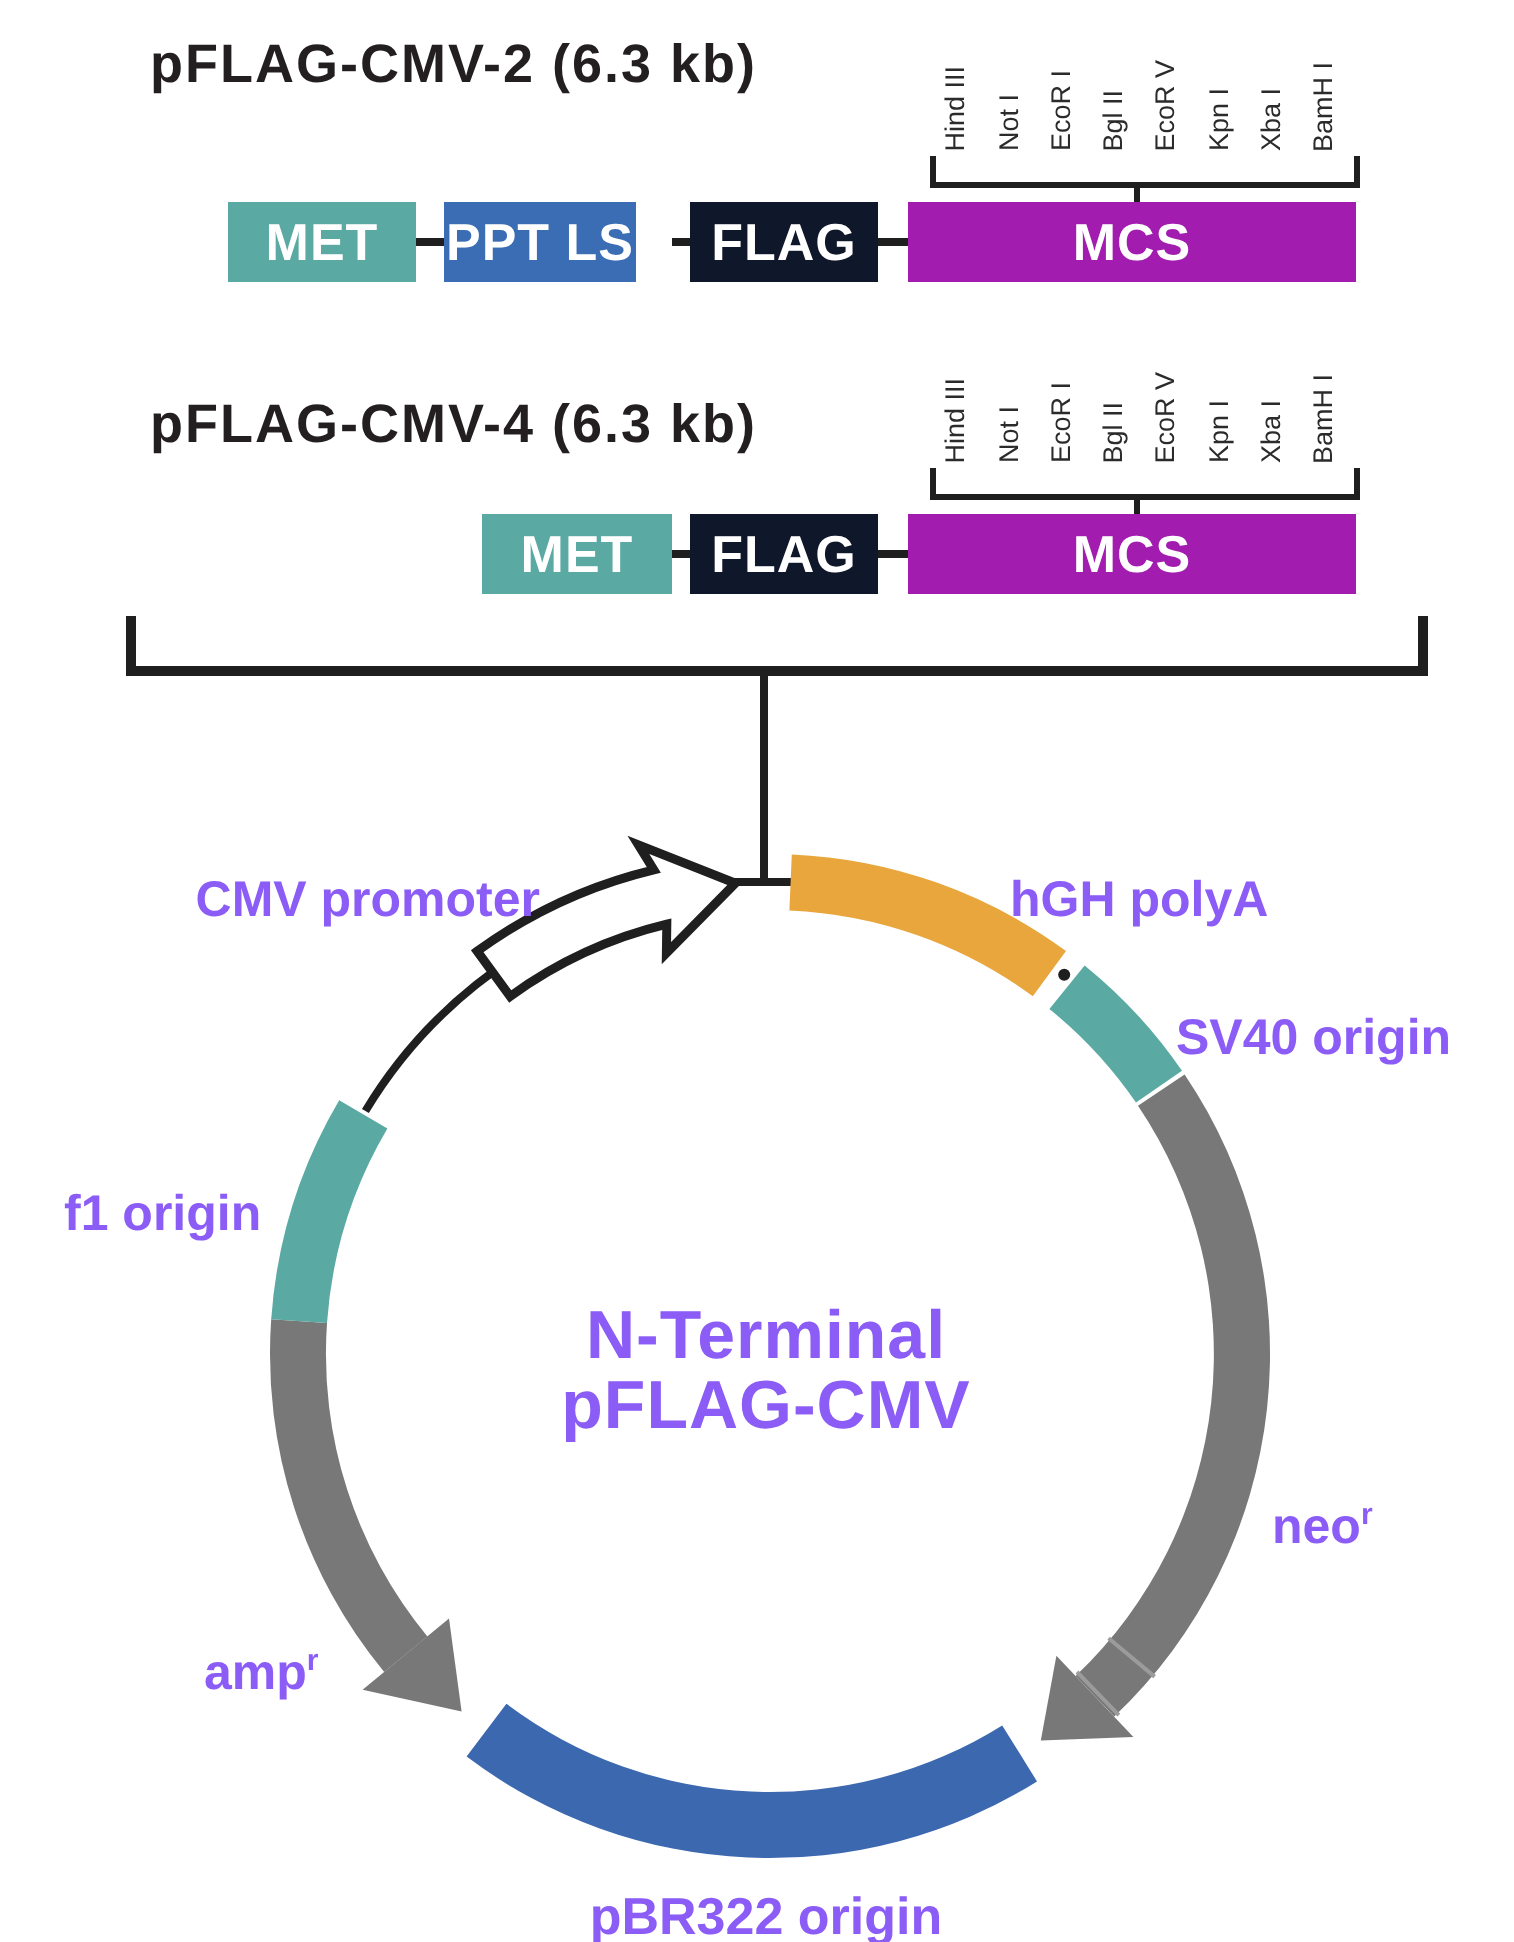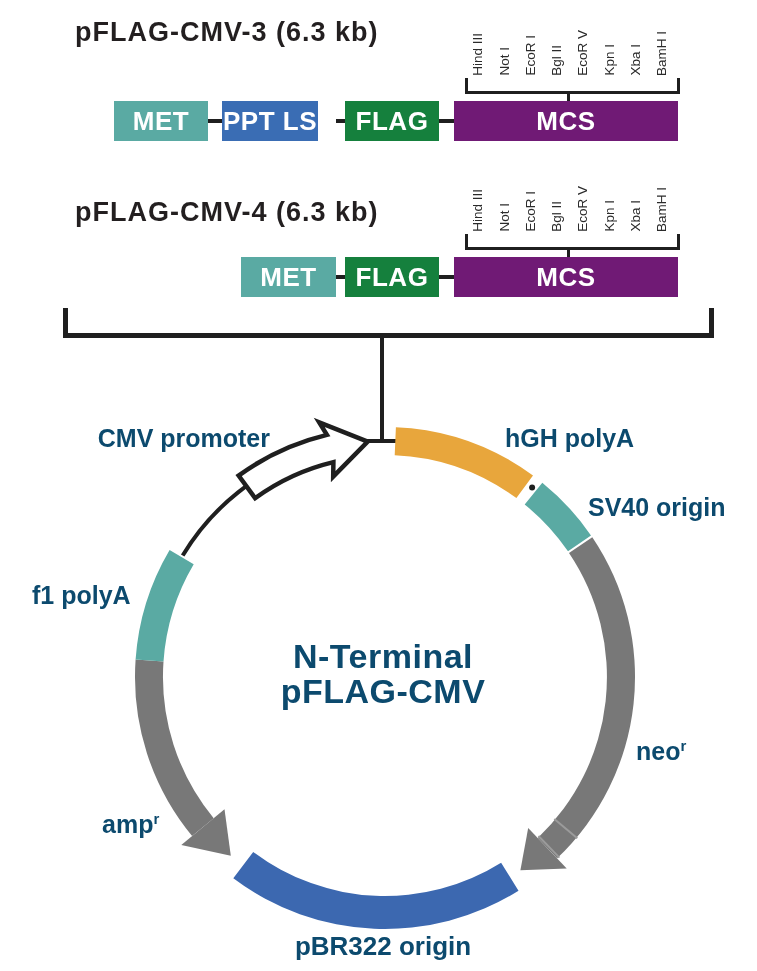--- a/index.html
+++ b/index.html
@@ -19,21 +19,21 @@
          color:#2b2b2b;white-space:nowrap;}
   
   .rbracket{position:absolute;left:465px;width:209px;height:13px;
             border-left:3px solid #1f1f1f;border-right:3px solid #1f1f1f;border-bottom:3px solid #1f1f1f;}
   .b1{top:78px;} .b2{top:234px;}
   .rtick{position:absolute;left:567px;width:3px;height:10px;background:#1f1f1f;}
   .k1{top:91px;} .k2{top:247px;}
   
   .gbox{position:absolute;height:40px;display:flex;align-items:center;justify-content:center;
         color:#ffffff;font-weight:bold;font-size:26px;letter-spacing:0.5px;}
-  .teal{background:#5AAAA3;} .pptblue{background:#3A6DB4;} .redbox{background:#15803d;} .mcsgray{background:#701a75;}
+  .teal{background:#5AAAA3;} .pptblue{background:#3A6DB4;} .redbox{background:#0f172a;} .mcsgray{background:#a21caf;}
   .met1{left:114px;top:101px;width:94px;}
   .ppt1{left:222px;top:101px;width:96px;}
   .flag1{left:345px;top:101px;width:94px;}
   .mcs1{left:454px;top:101px;width:224px;}
   .met2{left:241px;top:257px;width:95px;}
   .flag2{left:345px;top:257px;width:94px;}
   .mcs2{left:454px;top:257px;width:224px;}
   .conn{position:absolute;height:4px;background:#1f1f1f;}
   .c1a{left:208px;top:119px;width:14px;}
   .c1b{left:336px;top:119px;width:9px;}
@@ -41,35 +41,35 @@
   .c2a{left:336px;top:275px;width:9px;}
   .c2b{left:439px;top:275px;width:15px;}
   
   .bigbracket{position:absolute;left:63px;top:308px;width:641px;height:25px;
               border-left:5px solid #1f1f1f;border-right:5px solid #1f1f1f;border-bottom:5px solid #1f1f1f;}
   .stem{position:absolute;left:380px;top:333px;width:4px;height:108px;background:#1f1f1f;}
   .junction{position:absolute;left:360px;top:439px;width:37px;height:4px;background:#1f1f1f;}
   
   #plasmid-svg{position:absolute;left:0;top:0;}
   
-  .plabel{position:absolute;font-weight:bold;font-size:25px;white-space:nowrap;color:#0c4a6e;}
+  .plabel{position:absolute;font-weight:bold;font-size:25px;white-space:nowrap;color:#8b5cf6;margin-top:12px;}
   .cmv{left:60px;top:424px;width:210px;text-align:right;}
   .hgh{left:505px;top:424px;}
   .sv40{left:588px;top:493px;text-align:right;}
   .neo{left:636px;top:737px;}
   .amp{left:102px;top:810px;}
   .f1o{left:32px;top:581px;}
   .pbr{left:283px;top:931px;width:200px;text-align:center;font-size:26px;}
   .center-name{left:233px;top:639px;width:300px;text-align:center;font-size:34px;line-height:35px;letter-spacing:0.5px;}
   sup.r{font-size:60%;vertical-align:super;}
 </style>
 </head>
 <body>
 
-<div class="map-title t1">pFLAG-CMV-3 (6.3 kb)</div>
+<div class="map-title t1">pFLAG-CMV-2 (6.3 kb)</div>
 
 <div class="rsites r1">
   <div class="rcell">
       <span class="rsite">Hind III</span>
     </div>
   <div class="rcell">
       <span class="rsite">Not I</span>
     </div>
   <div class="rcell">
       <span class="rsite">EcoR I</span>
@@ -156,18 +156,18 @@
     <path d="M135.6,659.6 A250 250 0 0 1 169.6,550.1 L193.7,564.3 A222 222 0 0 0 163.5,661.5 Z" fill="#5AAAA3"></path>
     <circle cx="532.1" cy="487.4" r="3" fill="#1F1F1F"></circle>
     <path d="M238.6,475.6 A249 249 0 0 1 326.9,434.9 L319.2,422.4 L367.7,441.6 L333.2,476.6 L333.4,462.1 A221 221 0 0 0 255.1,498.2 Z" fill="#FFFFFF" stroke="#1F1F1F" stroke-width="4.5" stroke-linejoin="miter"></path>
   </svg>
 
 <div class="plabel cmv">CMV promoter</div>
 <div class="plabel hgh">hGH polyA</div>
 <div class="plabel sv40">SV40 origin</div>
 <div class="plabel neo"><span>neo</span><sup class="r">r</sup></div>
 <div class="plabel amp"><span>amp</span><sup class="r">r</sup></div>
-<div class="plabel f1o">f1 polyA</div>
+<div class="plabel f1o">f1 origin</div>
 <div class="plabel pbr">pBR322 origin</div>
 <div class="plabel center-name">
   <div>N-Terminal</div>
   <div>pFLAG-CMV</div>
 </div>
 
 </body></html>

